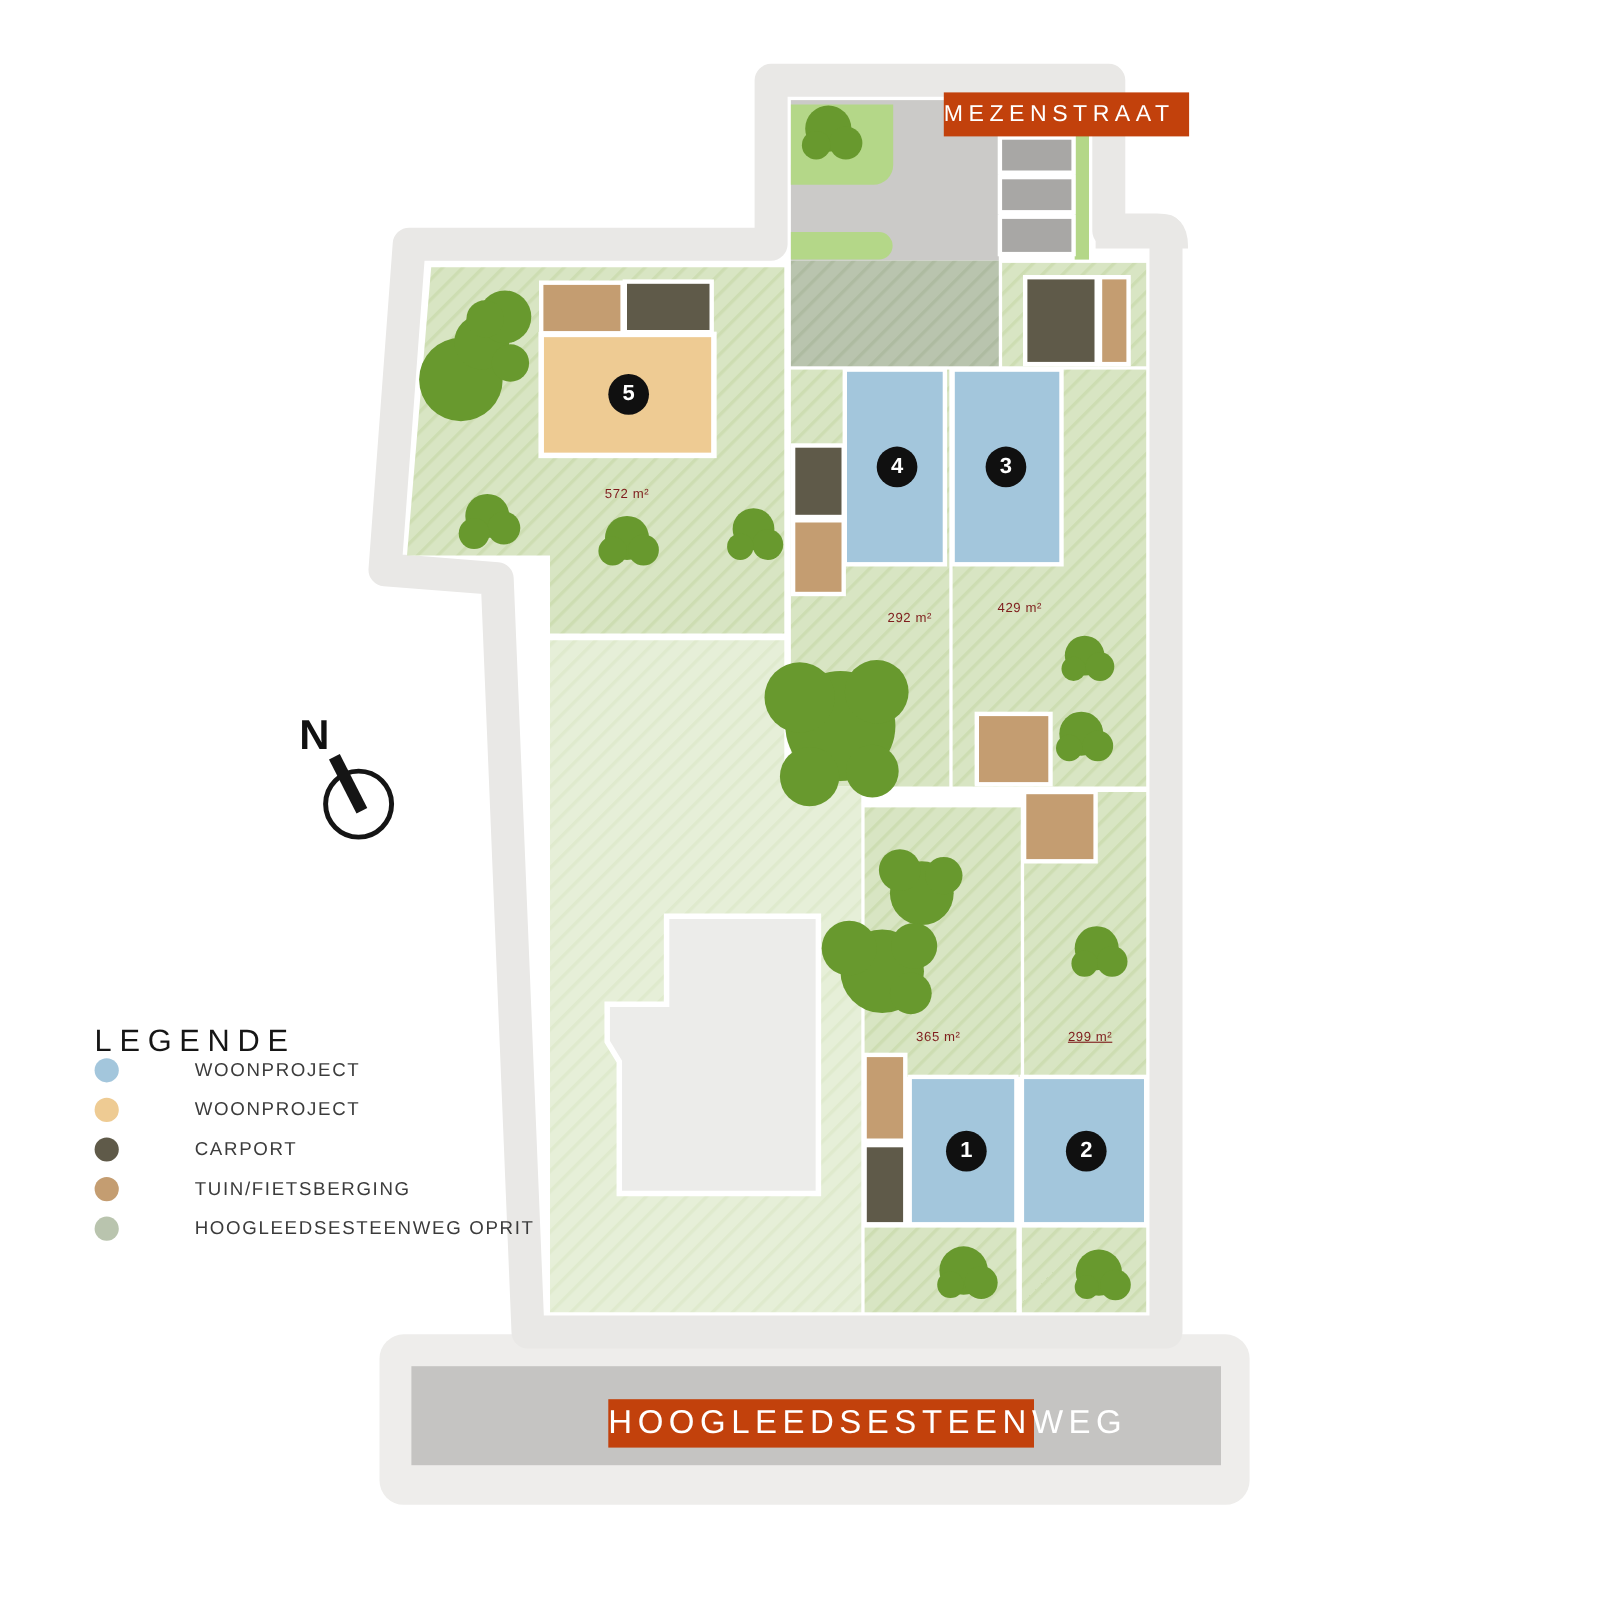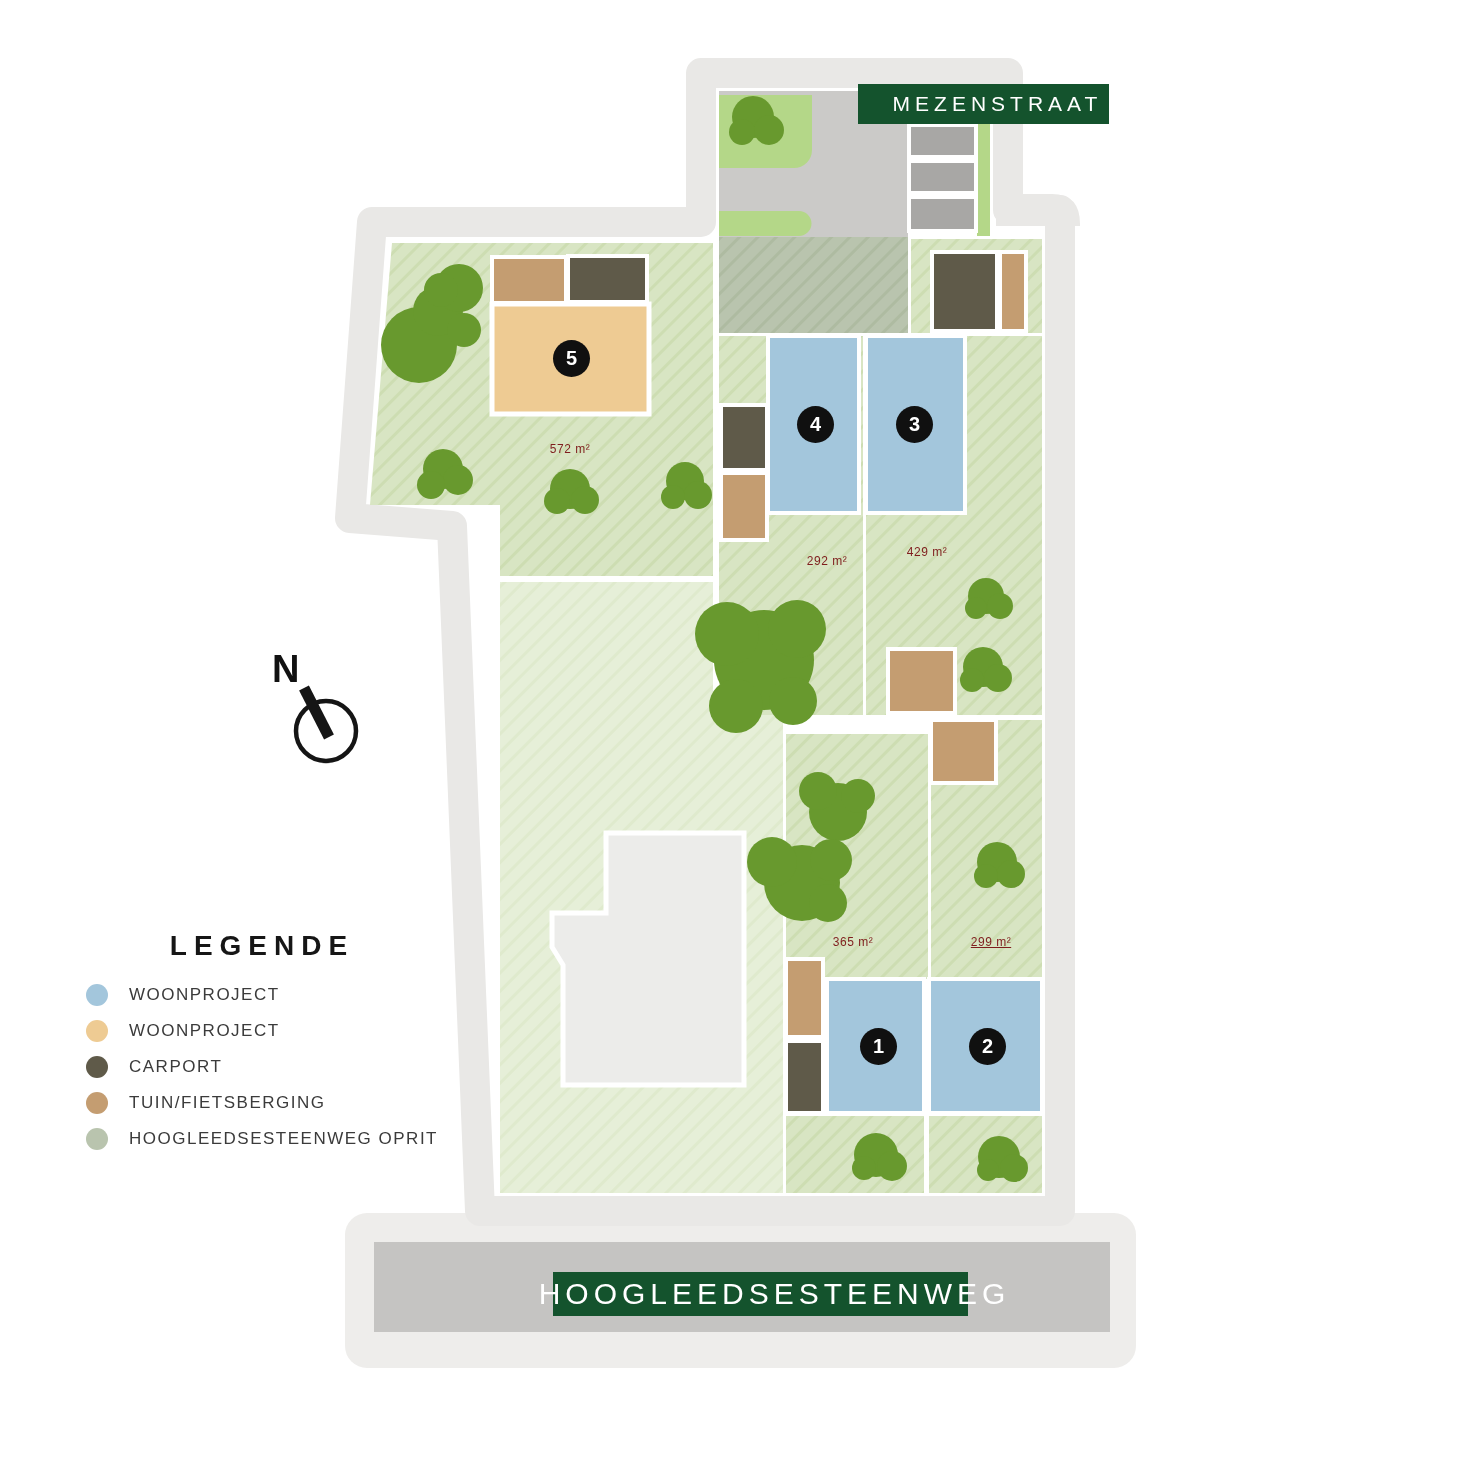--- a/index.html
+++ b/index.html
@@ -2,42 +2,42 @@
 <html><head>
 <meta charset="utf-8">
 <style>
   html,body{margin:0;padding:0;background:#ffffff;}
   .canvas{
     position:relative;width:1460px;height:1460px;background:#ffffff;overflow:hidden;
     font-family:"Liberation Sans", sans-serif;
   }
   .plan-svg{position:absolute;left:0;top:0;}
   .street-label{
-    position:absolute;background:#14532d;color:#ffffff;
-    display:flex;align-items:center;justify-content:center;
-    letter-spacing:5px;font-weight:400;white-space:nowrap;padding-left:28px;
+    position:absolute;background:#c2410c;color:#ffffff;
+    display:flex;align-items:center;justify-content:flex-start;
+    letter-spacing:5px;font-weight:400;white-space:nowrap;
   }
   .street-label.top{left:858px;top:84px;width:223px;height:40px;font-size:21px;}
   .street-label.bottom{left:553px;top:1272px;width:387px;height:44px;font-size:30px;}
   .badge{
     position:absolute;width:37px;height:37px;border-radius:50%;
     background:#101010;color:#ffffff;display:flex;align-items:center;justify-content:center;
     font-size:20px;font-weight:700;
   }
   .area-label{
     position:absolute;transform:translate(-50%,-50%);
     color:#7f1d1d;font-size:12px;letter-spacing:0.5px;white-space:nowrap;
   }
   .legend{
     position:absolute;left:86px;top:930px;display:flex;flex-direction:column;
   }
   .legend-title{
-    font-size:28px;font-weight:700;letter-spacing:7px;color:#161616;margin-bottom:22px;text-align:center;
-  }
-  .legend-row{display:flex;align-items:center;margin-bottom:14px;height:22px;}
+    font-size:28px;font-weight:400;letter-spacing:7px;color:#161616;
+  }
+  .legend-row{display:flex;align-items:center;margin-bottom:14px;height:22px;gap:48px;}
   .legend-dot{width:22px;height:22px;border-radius:50%;margin-right:21px;flex:0 0 auto;}
   .legend-label{font-size:17px;letter-spacing:1.5px;color:#3b3b3b;white-space:nowrap;}
   .compass-n{
     position:absolute;left:272px;top:648px;font-size:38px;font-weight:700;color:#111111;
   }
 </style>
 </head>
 <body>
 
 <div class="canvas">

